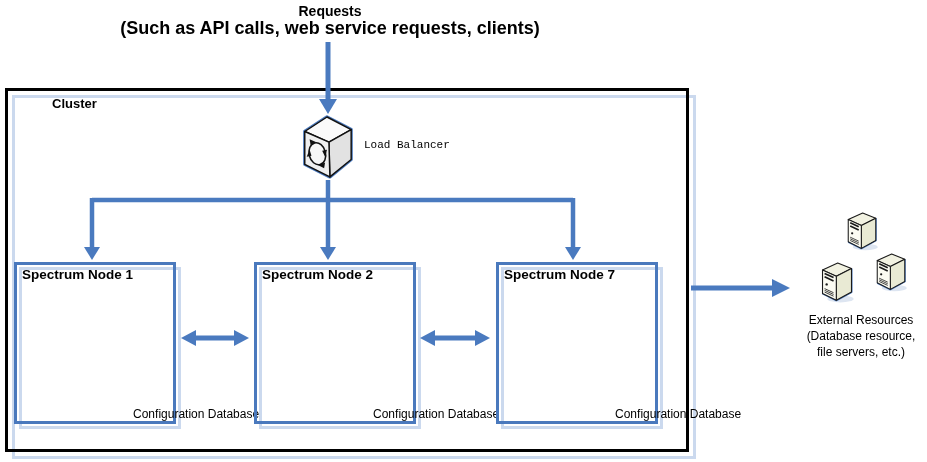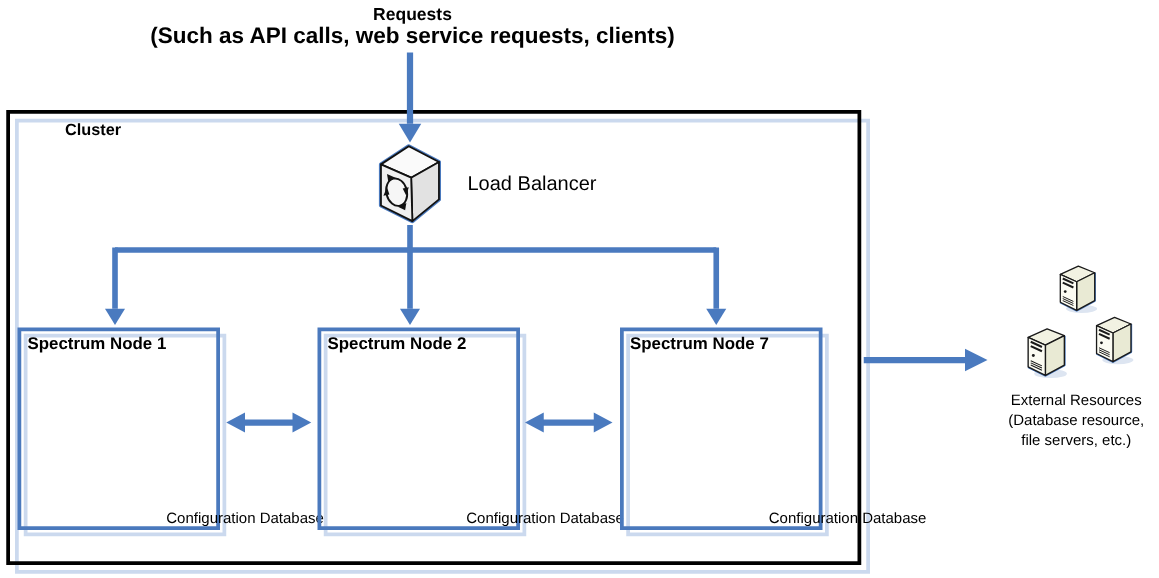--- a/index.html
+++ b/index.html
@@ -39,21 +39,21 @@
   .n2{left:254px;top:262px;} .n2s{left:259px;top:267px;}
   .n3{left:496px;top:262px;} .n3s{left:501px;top:267px;}
 
   
   svg.connectors{left:0;top:0;z-index:5;pointer-events:none;}
   .connector{stroke:var(--arrow);fill:none;}
   .arrowhead{fill:var(--arrow);stroke:none;}
 
   
   .lb-icon{left:298px;top:111px;width:58px;height:70px;z-index:6;}
-  .lb-label{left:374px;top:139px;font-size:16px;z-index:6;white-space:nowrap;}
+  .lb-label{left:364px;top:139px;font-size:11px;z-index:6;white-space:nowrap;font-family:Liberation Mono, monospace;}
 
   
   .ext-label{left:788px;top:312px;width:146px;text-align:center;font-size:12px;line-height:16px;z-index:2;}
   .ext-label span{display:block;}
   .srv-top{left:843px;top:206px;width:38px;height:48px;z-index:2;}
   .srv-right{left:872px;top:246px;width:38px;height:50px;z-index:3;}
   .srv-left{left:817px;top:254px;width:40px;height:54px;z-index:4;}
 
   .icon-in-node{margin-top:1px;}
   .db-in-node{margin-top:2px;}

